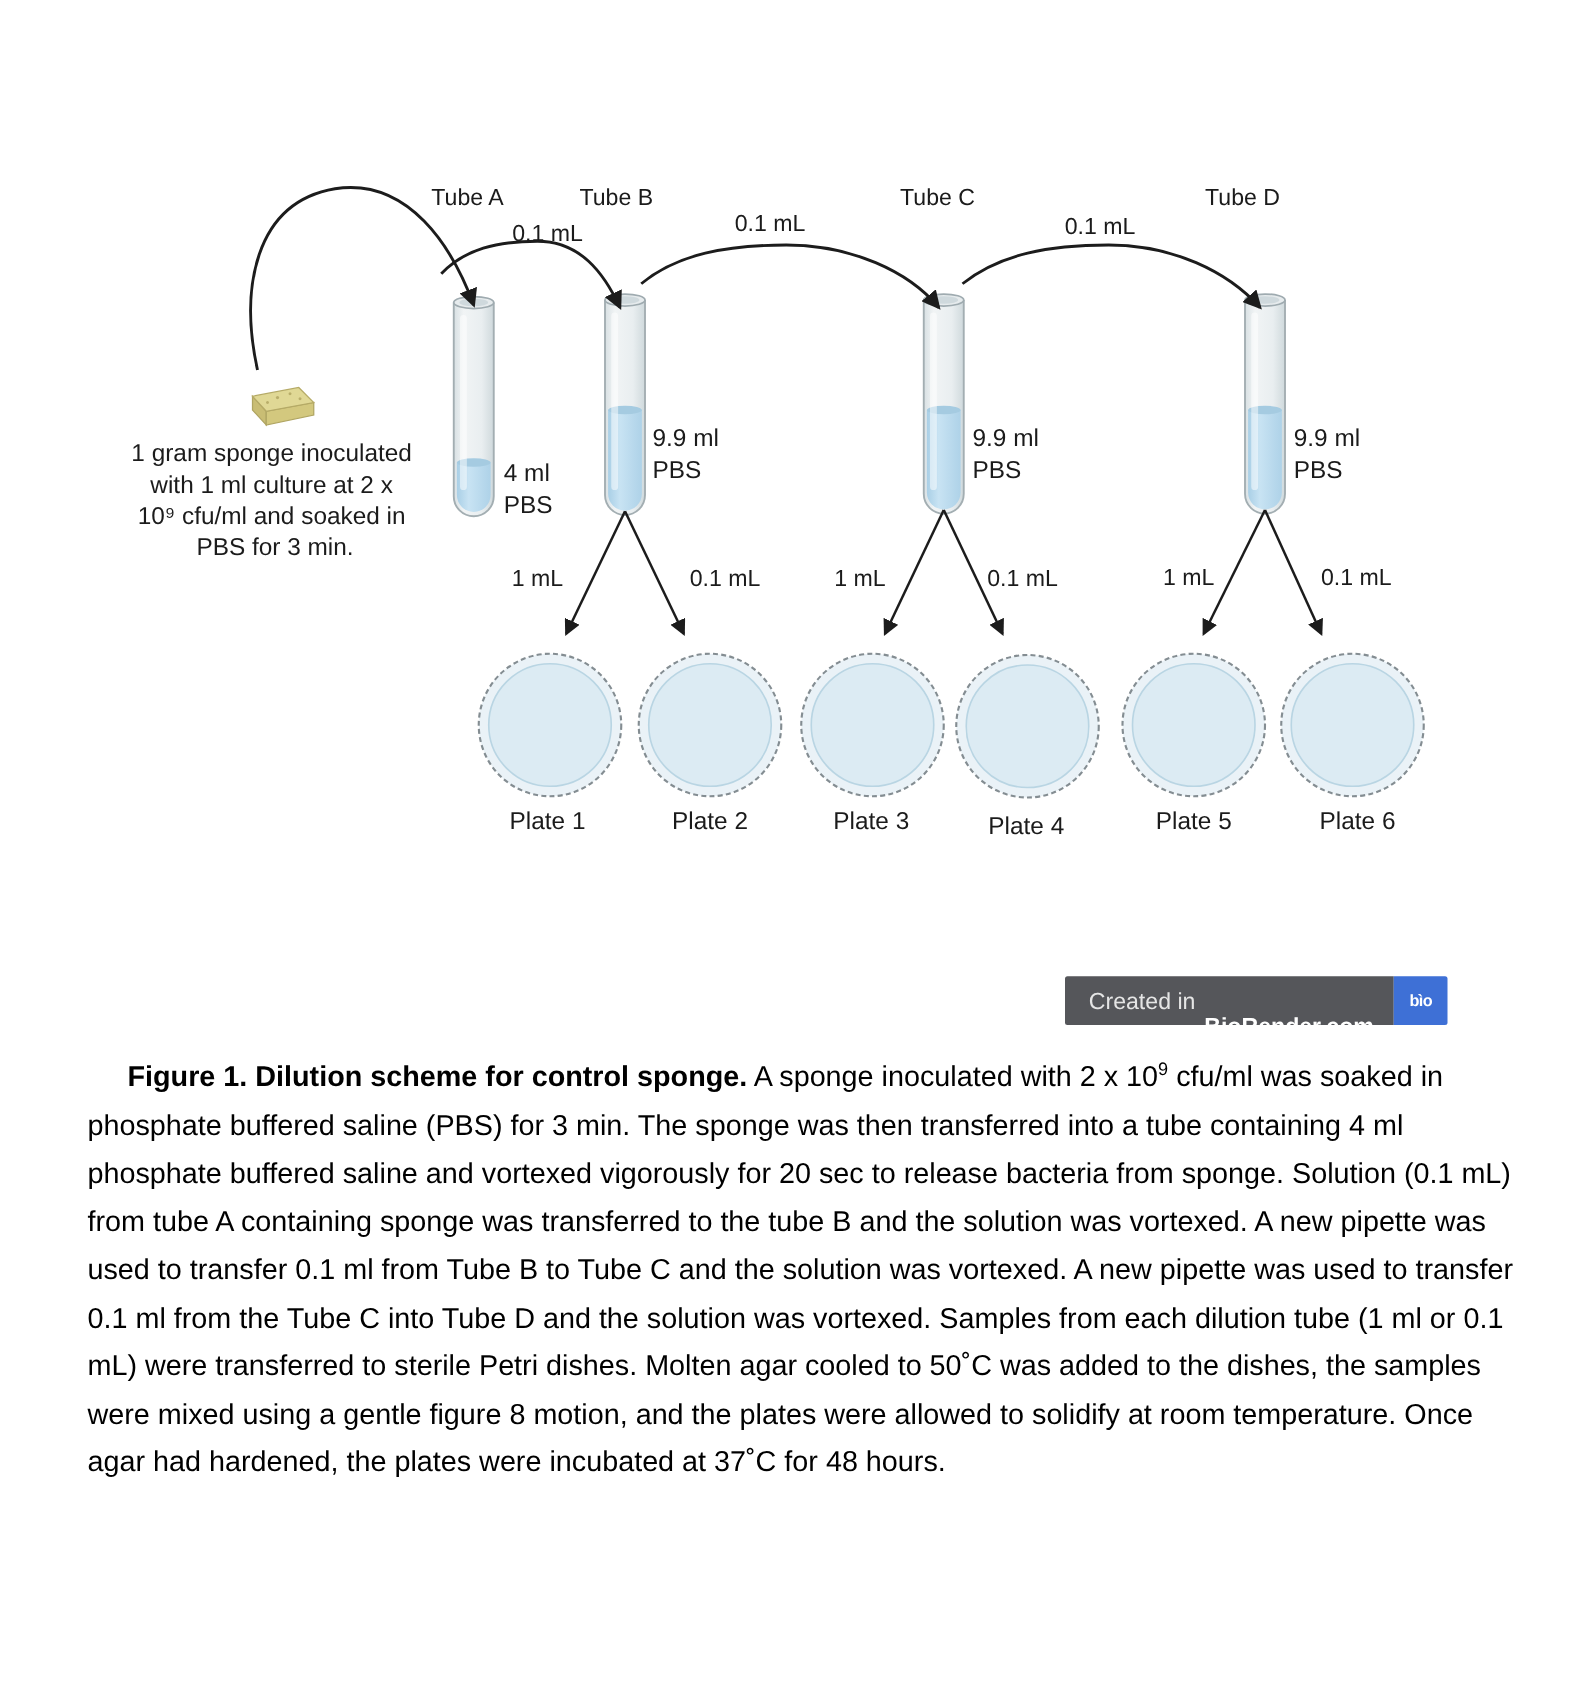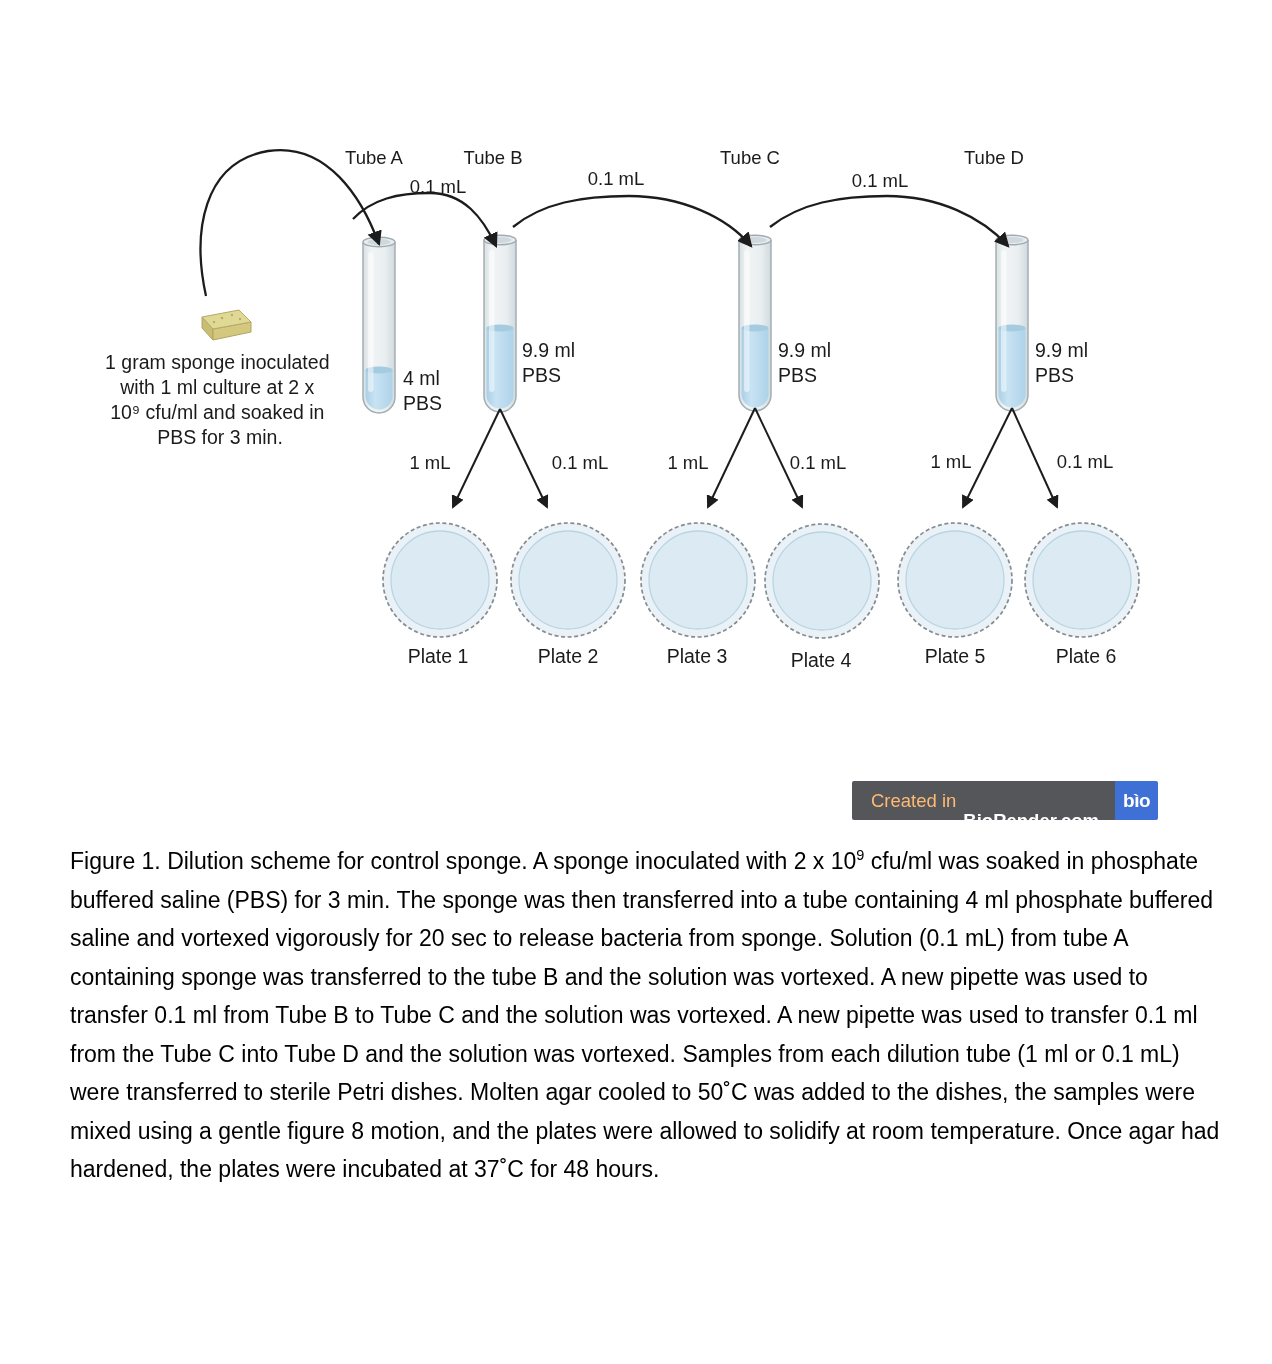--- a/index.html
+++ b/index.html
@@ -14,31 +14,31 @@
   .v-label  { font-size:18.5px; font-weight:500; text-anchor:middle; }
   .c-label  { font-size:19.5px; font-weight:500; }
   .p-label  { font-size:19.5px; font-weight:500; text-anchor:middle; }
   .note     { font-size:19.5px; font-weight:500; text-anchor:middle; }
 
   .badge { position:absolute; left:852px; top:781px; height:39px; display:flex; align-items:stretch; }
   .badge-main {
     background:#55565a; color:#ffffff; display:flex; align-items:center;
     padding:0 16px 0 19px; font-size:18.5px; border-radius:2px 0 0 2px; white-space:nowrap;
   }
-  .badge-prefix { color:#fdba74; font-weight:400; margin-right:7px; }
+  .badge-prefix { color:#e5e5e5; font-weight:400; margin-right:7px; }
   .badge-brand  { color:#ffffff; font-weight:700;margin-top:40px; }
   .badge-logo {
     background:#3e70d6; width:43px; display:flex; align-items:center; justify-content:center;
-    color:#ffffff; font-weight:700; font-size:19px; letter-spacing:-0.5px; border-radius:0 2px 2px 0;
+    color:#ffffff; font-weight:700; font-size:13px; letter-spacing:-0.5px; border-radius:0 2px 2px 0;
   }
   .caption {
     position:absolute; left:70px; top:842px; width:1150px;
     font-size:23px; line-height:38.5px; color:#000000; text-align:left;
   }
-  .caption b { font-weight:400; }
+  .caption b { font-weight:700;margin-left:32px; }
   .caption sup { font-size:14.5px; line-height:0; }
 </style>
 </head>
 <body>
 
 <div class="diagram-wrap">
 <svg width="1272" height="760" viewBox="0 0 1272 760" xmlns="http://www.w3.org/2000/svg">
   <defs>
     <marker id="ah" viewBox="0 0 10 10" refX="8.5" refY="5" markerWidth="6.5" markerHeight="6.5" orient="auto">
       <path d="M0,0 L10,5 L0,10 Z" fill="#1c1c1c"></path>

